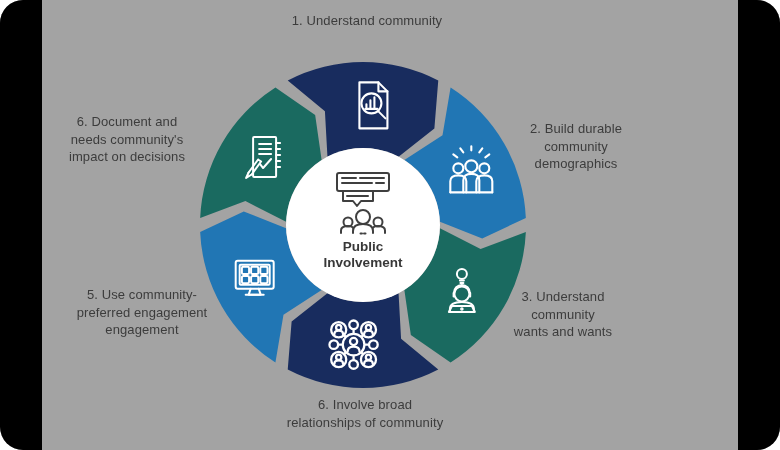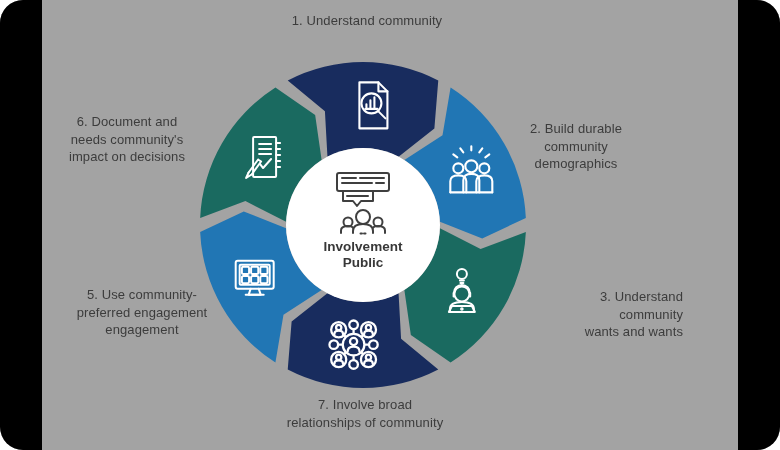--- a/index.html
+++ b/index.html
@@ -131,38 +131,38 @@
 
   <div id="labels">
       <div class="seg-label" style="left: 247px; top: 12px;">
         <div>1. Understand community</div>
       </div>
       <div class="seg-label" style="left: 456px; top: 120px;">
         <div>2. Build durable</div>
         <div>community</div>
         <div>demographics</div>
       </div>
-      <div class="seg-label" style="left: 443px; top: 288px; text-align: right;">
+      <div class="seg-label" style="left: 443px; top: 288px;">
         <div>3. Understand</div>
         <div>community</div>
         <div>wants and wants</div>
       </div>
       <div class="seg-label" style="left: 245px; top: 396px;">
-        <div>7. Involve broad</div>
+        <div>6. Involve broad</div>
         <div>relationships of community</div>
       </div>
       <div class="seg-label" style="left: 22px; top: 286px;">
         <div>5. Use community-</div>
         <div>preferred engagement</div>
         <div>engagement</div>
       </div>
       <div class="seg-label" style="left: 7px; top: 113px;">
         <div>6. Document and</div>
         <div>needs community's</div>
         <div>impact on decisions</div>
       </div>
     </div>
 
   <div class="center-title">
+    <div>Public</div>
     <div>Involvement</div>
-    <div>Public</div>
   </div>
 </div>
 
 </body></html>

